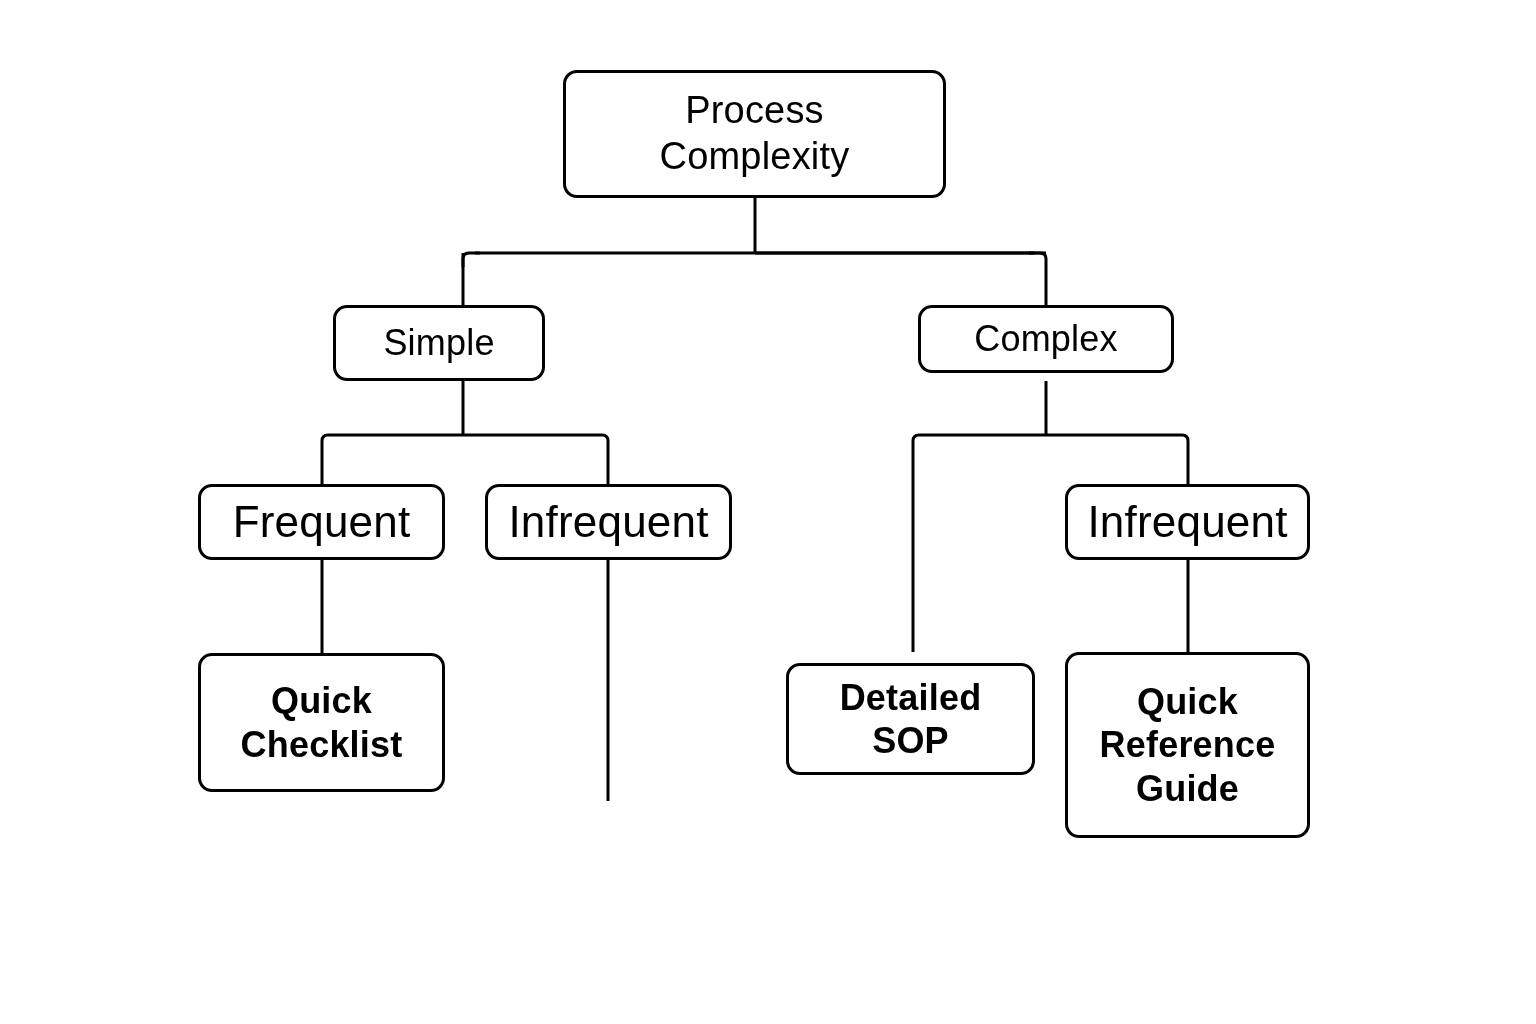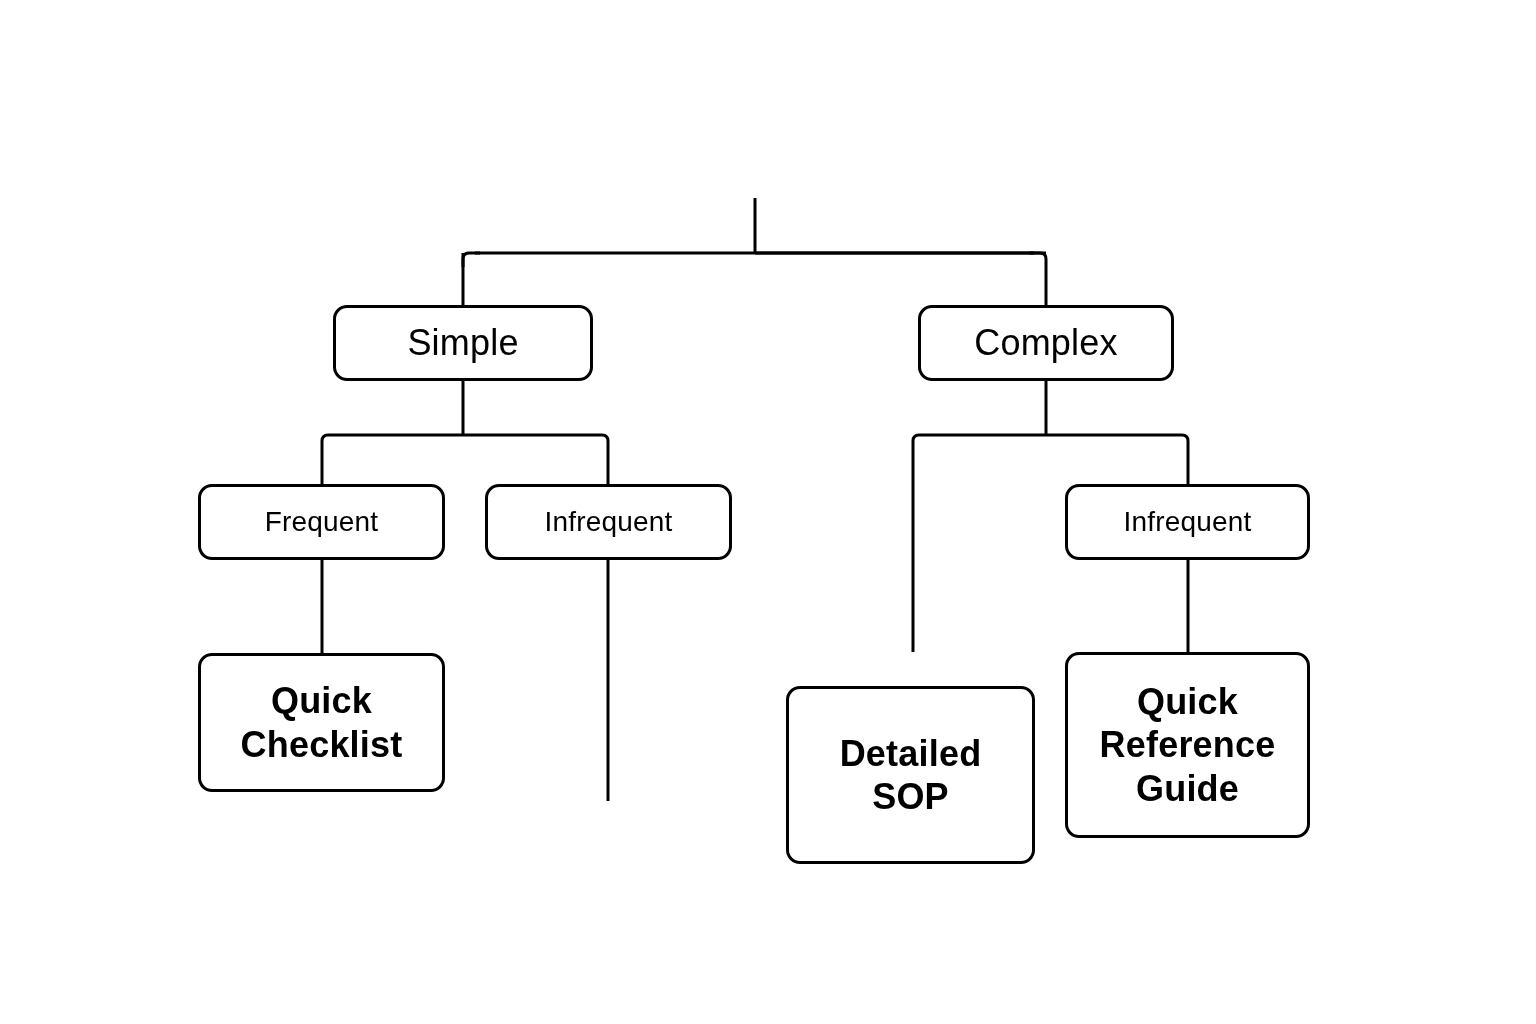--- a/index.html
+++ b/index.html
@@ -42,21 +42,21 @@
     z-index: 2;
   }
   .node-label {
     display: block;
     line-height: 1.2;
     white-space: pre-line;
     letter-spacing: 0.2px;
   }
   .t-root   { font-size: 38px; }
   .t-branch { font-size: 36px; }
-  .t-freq   { font-size: 28px; }
+  .t-freq   { font-size: 44px; }
   .t-leaf   { font-size: 36px; font-weight: bold; }
 </style>
 </head>
 <body>
 
 <div id="diagram-root">
 
   <svg id="connector-layer" viewBox="0 0 1536 1024" width="1536" height="1024" xmlns="http://www.w3.org/2000/svg">
     <g fill="none" stroke="#000000" stroke-width="3" stroke-linecap="butt" stroke-linejoin="round">
 
@@ -82,26 +82,30 @@
       <path d="M 1046 381 L 1046 435"></path>
       <path d="M 913 449 L 913 441 Q 913 435 919 435 L 1046 435"></path>
       <path d="M 1188 449 L 1188 441 Q 1188 435 1182 435 L 1046 435"></path>
       <path d="M 913 449 L 913 652"></path>
       <path d="M 1188 449 L 1188 484"></path>
 
       <path d="M 1188 560 L 1188 652"></path>
     </g>
   </svg>
 
+  <div class="node" style="left:563px; top:70px; width:383px; height:128px;">
+    <span class="node-label t-root">Process
+Complexity</span>
+  </div>
 
-  <div class="node" style="left:333px; top:305px; width:260px; height:76px;">
+  <div class="node" style="left:333px; top:305px; width:212px; height:76px;">
     <span class="node-label t-branch">Simple</span>
   </div>
 
-  <div class="node" style="left:918px; top:305px; width:256px; height:76px;">
+  <div class="node" style="left:918px; top:305px; width:256px; height:68px;">
     <span class="node-label t-branch">Complex</span>
   </div>
 
   <div class="node" style="left:198px; top:484px; width:247px; height:76px;">
     <span class="node-label t-freq">Frequent</span>
   </div>
 
   <div class="node" style="left:485px; top:484px; width:247px; height:76px;">
     <span class="node-label t-freq">Infrequent</span>
   </div>
@@ -109,21 +113,21 @@
   <div class="node" style="left:1065px; top:484px; width:245px; height:76px;">
     <span class="node-label t-freq">Infrequent</span>
   </div>
 
   <div class="node" style="left:198px; top:653px; width:247px; height:139px;">
     <span class="node-label t-leaf">Quick
 Checklist</span>
   </div>
 
 
-  <div class="node" style="left:786px; top:686px; width:249px; height:178px;">
+  <div class="node" style="left:786px; top:663px; width:249px; height:112px;">
     <span class="node-label t-leaf">Detailed
 SOP</span>
   </div>
 
   <div class="node" style="left:1065px; top:652px; width:245px; height:186px;">
     <span class="node-label t-leaf">Quick
 Reference
 Guide</span>
   </div>
 

